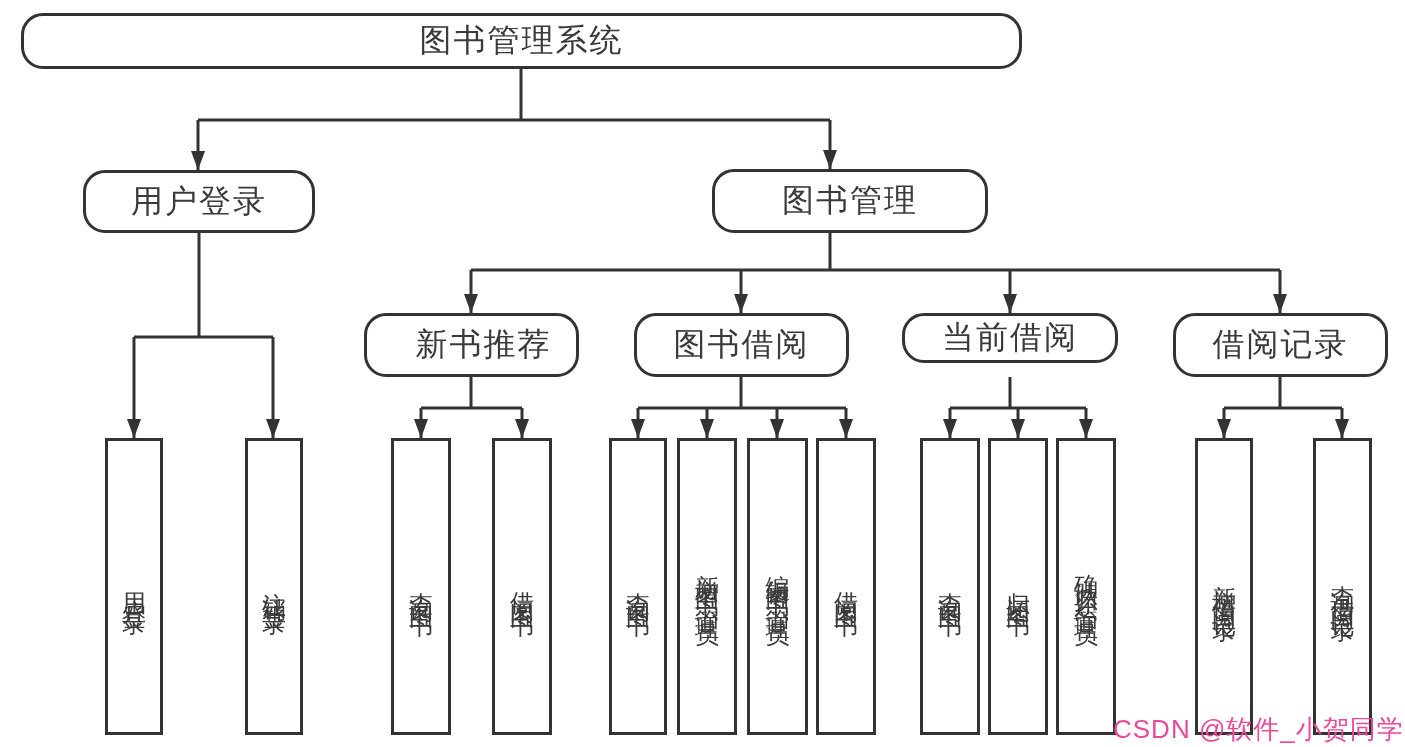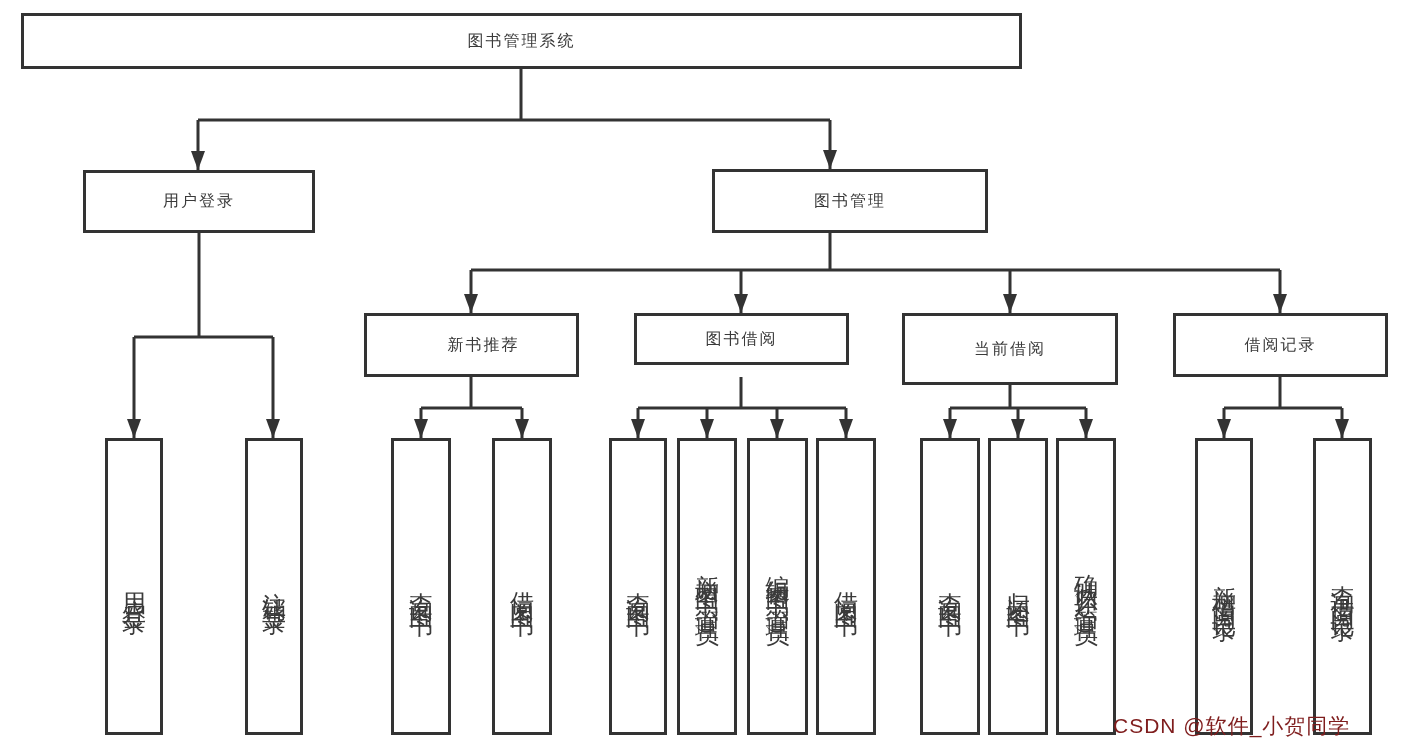--- a/index.html
+++ b/index.html
@@ -23,35 +23,35 @@
     position: absolute;
     box-sizing: border-box;
     background: #ffffff;
     border: 3px solid #333333;
     display: flex;
     align-items: center;
     justify-content: center;
     z-index: 2;
     color: #3a3a3a;
   }
-  .node.h { font-size: 16px; letter-spacing: 2px; white-space: nowrap; }
+  .node.h { font-size: 32px; letter-spacing: 2px; white-space: nowrap; border-radius: 22px; }
   .node.v { top: 438px; height: 297px; }
   .node.v .vtext {
     writing-mode: vertical-rl;
     line-height: 1;
     font-size: 24px;
     letter-spacing: 7px;
     color: #3a3a3a;
   }
   .watermark {
     position: absolute;
     left: 1113px;
     top: 712px;
-    font-size: 21px;
-    color: #7f1d1d;
+    font-size: 26px;
+    color: #ec4899;
     white-space: nowrap;
     z-index: 5;
     letter-spacing: 1px;
   }
 </style>
 </head>
 <body>
 
 <div class="canvas">
 
@@ -93,22 +93,22 @@
       <polygon points="1335,419 1349,419 1342,438"></polygon>
     </g>
   </svg>
 
   <div class="node h" style="left:21px; top:13px; width:1001px; height:56px;">图书管理系统</div>
 
   <div class="node h" style="left:83px; top:170px; width:232px; height:63px;">用户登录</div>
   <div class="node h" style="left:712px; top:169px; width:276px; height:64px;">图书管理</div>
 
   <div class="node h" style="left:364px; top:313px; width:215px; height:64px;padding-left:24px;">新书推荐</div>
-  <div class="node h" style="left:634px; top:313px; width:215px; height:52px;">图书借阅</div>
-  <div class="node h" style="left:902px; top:313px; width:216px; height:72px;">当前借阅</div>
+  <div class="node h" style="left:634px; top:313px; width:215px; height:64px;">图书借阅</div>
+  <div class="node h" style="left:902px; top:313px; width:216px; height:50px;">当前借阅</div>
   <div class="node h" style="left:1173px; top:313px; width:215px; height:64px;text-align:right;">借阅记录</div>
 
   <div class="node v" style="left:105px; width:58px;">
     <span class="vtext">用户登录</span>
   </div>
   <div class="node v" style="left:245px; width:58px;">
     <span class="vtext">注销登录</span>
   </div>
 
   <div class="node v" style="left:391px; width:60px;">

